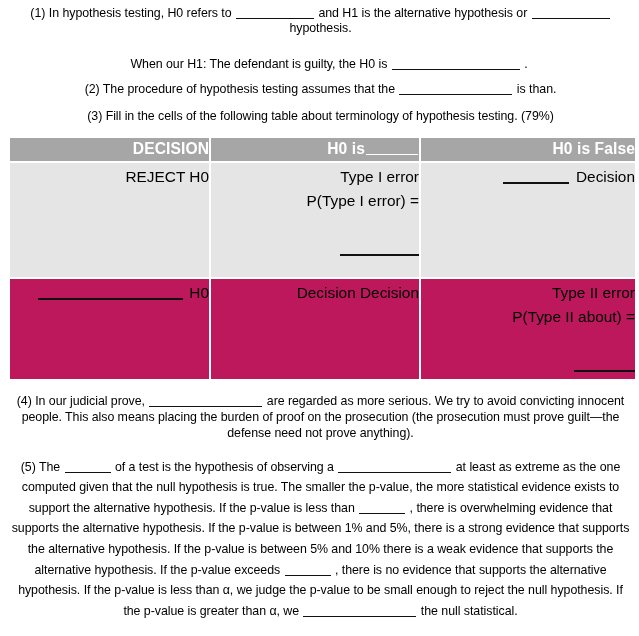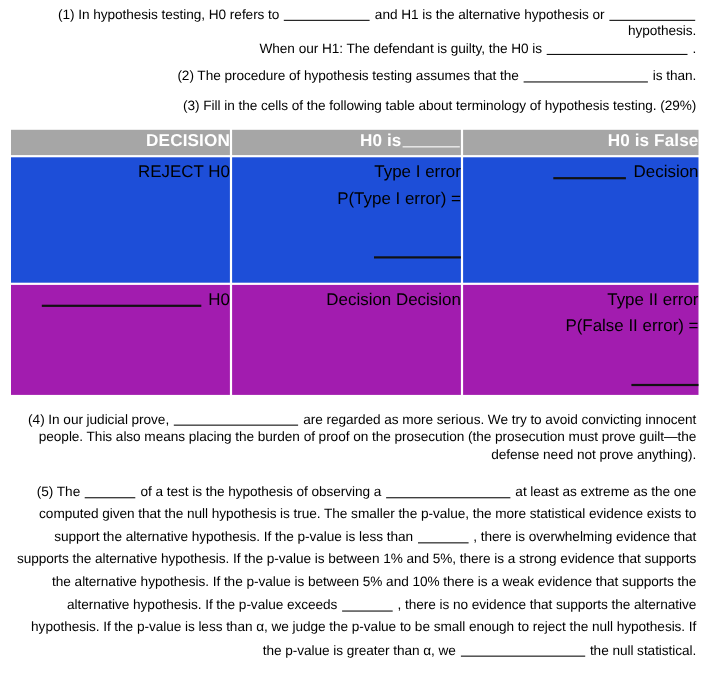--- a/index.html
+++ b/index.html
@@ -22,25 +22,25 @@
     height: 636px;
     box-sizing: border-box;
     padding: 0 6px 0 8px;
   }
 
   
   .q {
     font-size: 12.4px;
     line-height: 15.4px;
     letter-spacing: -0.05px;
-    text-align: right;
+    text-align: center;
     margin: 0;
   }
   .q-1 { padding-top: 6px; }
-  .q-1 .cont { display: block; padding-left: 17px; }
+  .q-1 .cont { display: block; padding-left: 17px; margin-top: 20px; }
   .q-2 { padding-top: 10px; }
   .q-3 { padding-top: 11px; }
 
   .q-4 {
     padding-top: 12px;
     line-height: 16.2px;
   }
   .q-5 {
     padding-top: 15px;
     line-height: 20.6px;
@@ -87,22 +87,22 @@
   }
   table.terms thead th .blank {
     border-bottom-color: #ffffff;
     width: 52px;
     vertical-align: -1px;
   }
   .col-a { width: 199px; }
   .col-b { width: 208px; }
   .col-c { width: 214px; }
 
-  .row-1 td { background: #1d4ed8; height: 112px; }
-  .row-2 td { background: #a21caf; height: 98px; }
+  .row-1 td { background: #e5e5e5; height: 112px; }
+  .row-2 td { background: #be185d; height: 98px; }
 
   .cell-line { display: block; line-height: 24px; }
   .cell-gap { display: block; height: 24px; }
   .cell-right { text-align: right; padding-right: 6px; }
   .cell-indent { padding-left: 34px; }
 
   .tbl-blank {
     display: inline-block;
     border-bottom: 2px solid #111;
     height: 11px;
@@ -134,21 +134,21 @@
 
   <p class="q q-2">
     <span>(2)</span>
     <span>The procedure of hypothesis testing assumes that the</span>
     <span class="blank b-lg"></span>
     <span>is than.</span>
   </p>
 
   <p class="q q-3">
     <span>(3)</span>
-    <span>Fill in the cells of the following table about terminology of hypothesis testing. (29%)</span>
+    <span>Fill in the cells of the following table about terminology of hypothesis testing. (79%)</span>
   </p>
 
   <div class="tbl-wrap">
     <table class="terms">
       <colgroup>
         <col class="col-a">
           <col class="col-b">
           <col class="col-c">
       </colgroup>
       <thead>
@@ -175,21 +175,21 @@
         </tr>
         <tr class="row-2">
           <td class="cell-right">
             <span class="cell-line"><span class="tbl-blank tb-3"></span><span>H0</span></span>
           </td>
           <td>
             <span class="cell-line">Decision Decision</span>
           </td>
           <td>
             <span class="cell-line">Type II error</span>
-            <span class="cell-line">P(False II error) =</span>
+            <span class="cell-line">P(Type II about) =</span>
             <span class="cell-gap"></span>
             <span class="cell-line"><span class="tbl-blank tb-2"></span></span>
           </td>
         </tr>
       </tbody>
     </table>
   </div>
 
   <p class="q q-4">
     <span>(4)</span>

